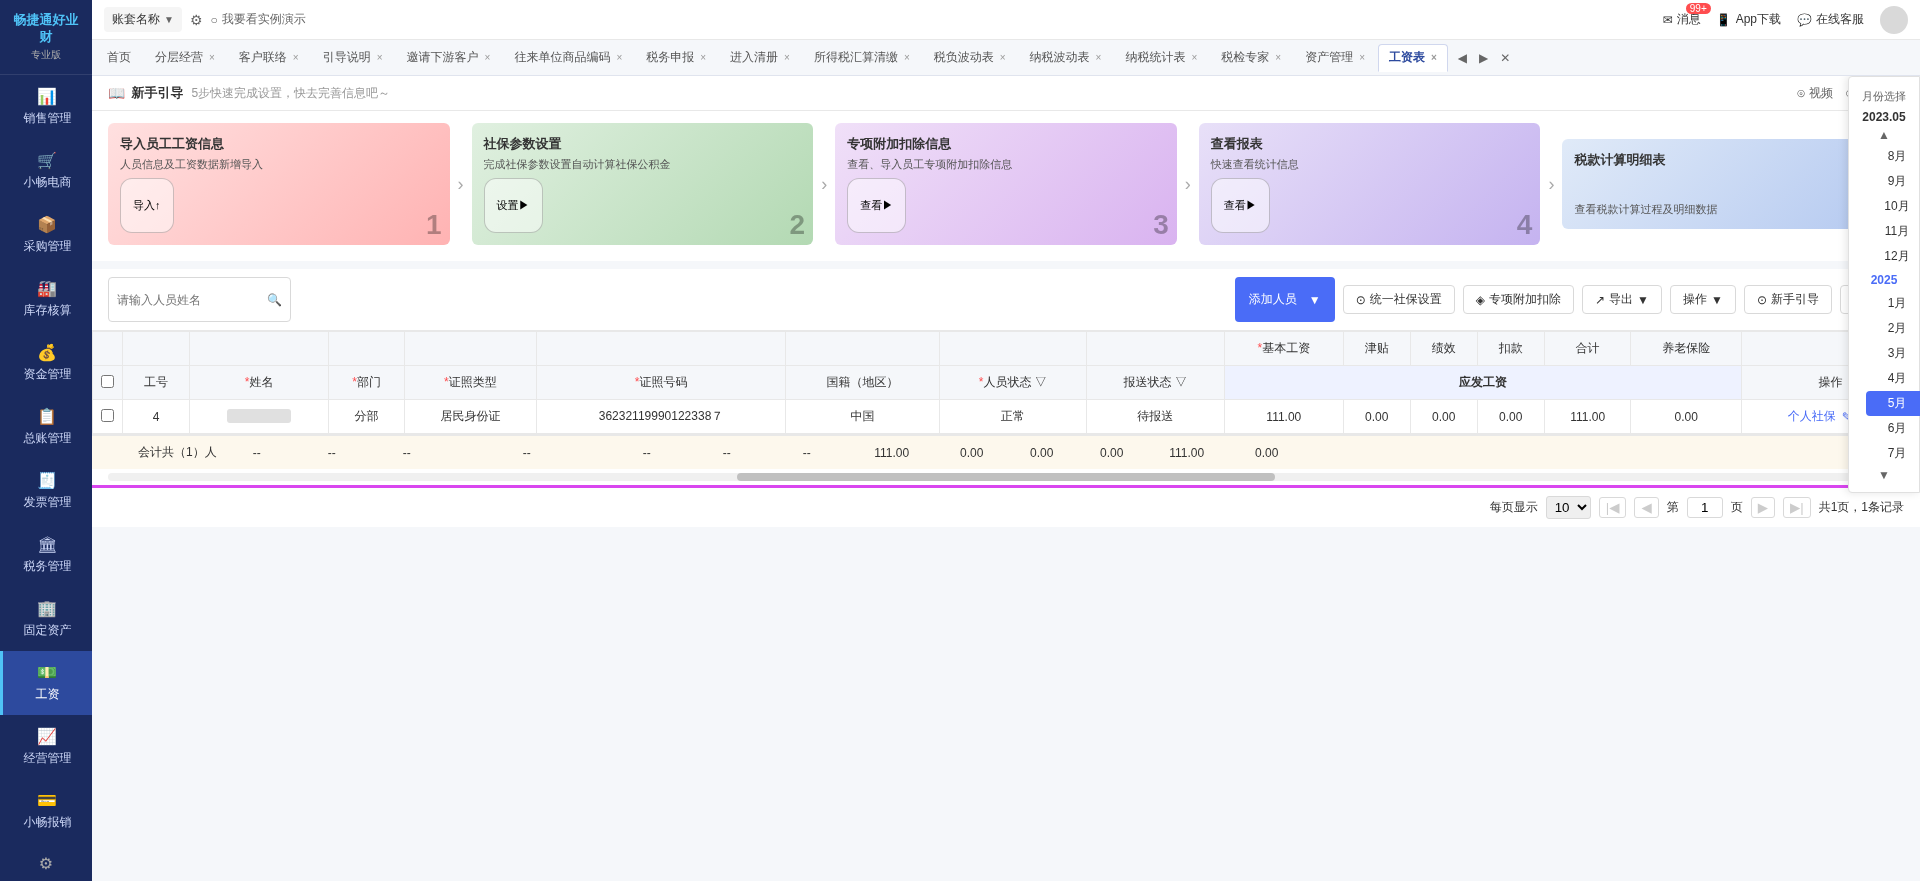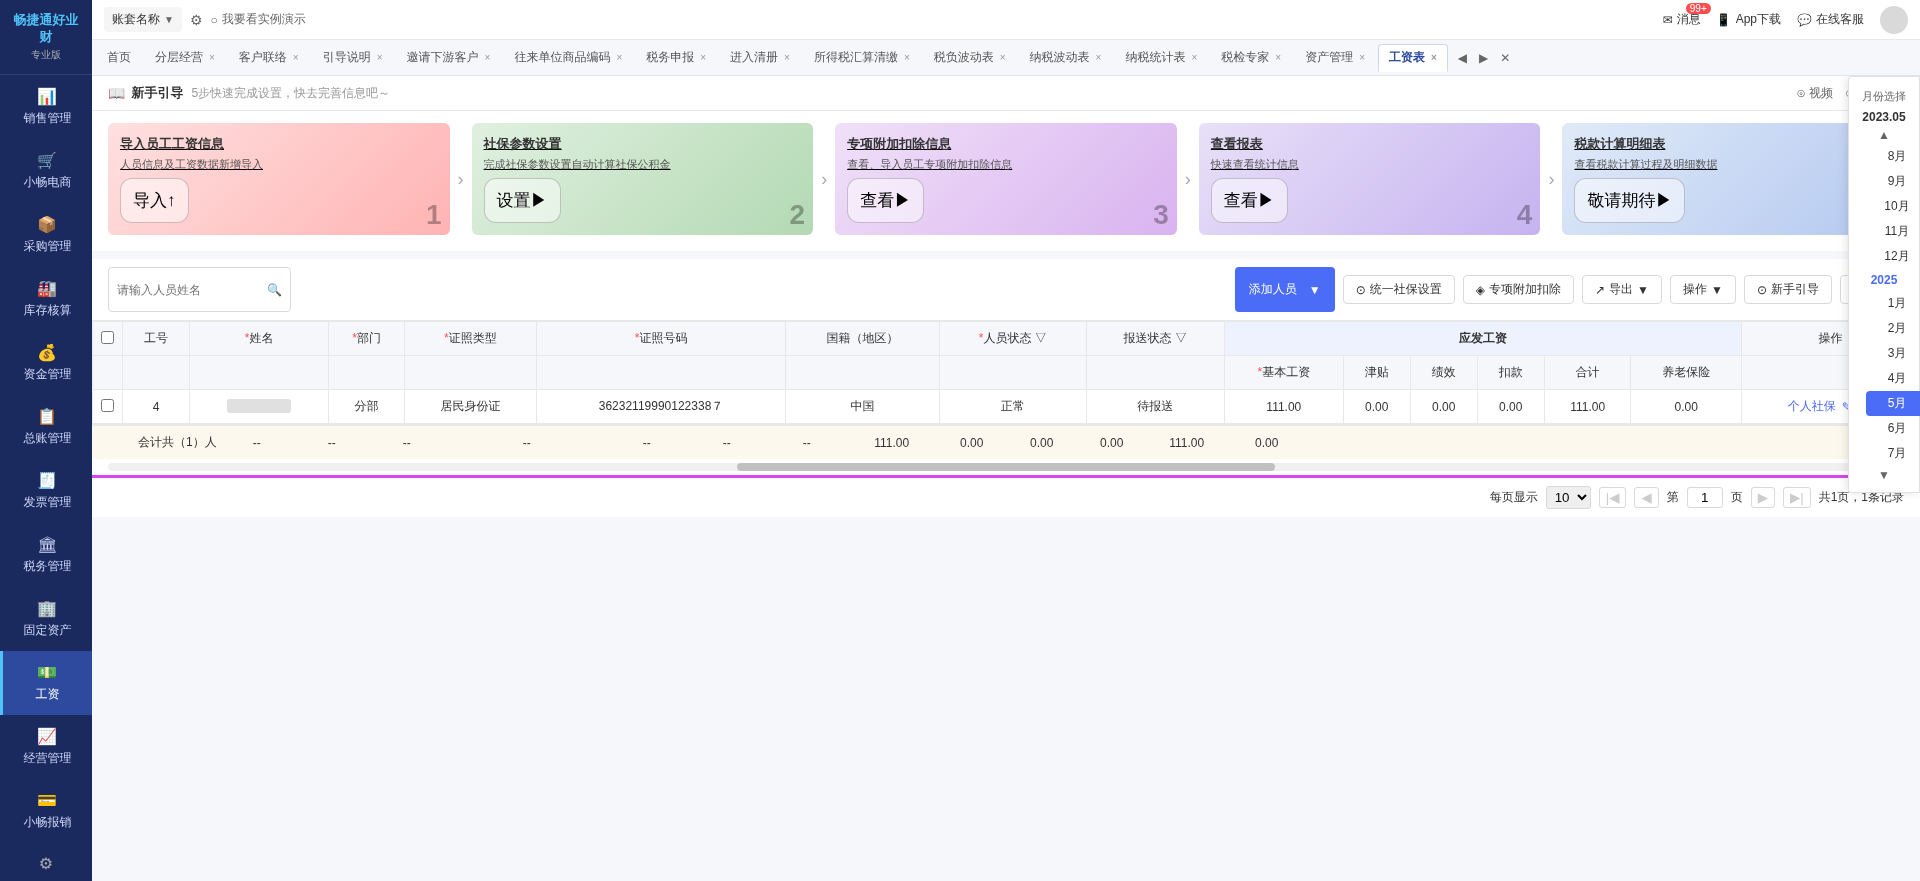--- a/index.html
+++ b/index.html
@@ -46,30 +46,30 @@
 
     
     .guide-banner { background: #fff; border-bottom: 1px solid #e8e8e8; padding: 8px 16px; display: flex; align-items: center; justify-content: space-between; }
     .guide-title { display: flex; align-items: center; gap: 8px; font-size: 13px; font-weight: bold; color: #333; }
     .guide-sub { font-size: 12px; color: #999; margin-left: 8px; }
     .guide-actions { display: flex; align-items: center; gap: 12px; font-size: 12px; color: #666; }
     .guide-link { color: #666; cursor: pointer; }
 
     
     .steps-container { background: #fff; padding: 12px 16px 16px; display: flex; align-items: center; gap: 8px; margin-bottom: 8px; }
-    .step-card { flex: 1; border-radius: 6px; padding: 12px; position: relative; min-height: 90px; display: flex; flex-direction: column; justify-content: space-between; text-decoration: underline; }
+    .step-card { flex: 1; border-radius: 6px; padding: 12px; position: relative; min-height: 90px; display: flex; flex-direction: column; justify-content: space-between; }
     .step-card-1 { background: linear-gradient(135deg, #ffe0e0, #ffb3b3); }
     .step-card-2 { background: linear-gradient(135deg, #e0f0e0, #b3d9b3); }
     .step-card-3 { background: linear-gradient(135deg, #f0e0f8, #d9b3f0); }
     .step-card-4 { background: linear-gradient(135deg, #e8e0f8, #c5b3f0); }
     .step-card-5 { background: linear-gradient(135deg, #e0eaf8, #b3c8f0); }
     .step-num { font-size: 28px; font-weight: bold; opacity: 0.3; position: absolute; bottom: 4px; right: 8px; }
     .step-title { font-size: 13px; font-weight: bold; color: #333; margin-bottom: 4px; }
     .step-desc { font-size: 11px; color: #555; line-height: 1.4; }
-    .step-btn { display: inline-block; border-radius: 12px; padding: 10px 12px; font-size: 17px; cursor: pointer; margin-top: 6px; border: 1px solid rgba(0,0,0,0.2); background: rgba(255,255,255,0.5); }
+    .step-btn { display: inline-block; border-radius: 12px; padding: 19px 12px; font-size: 11px; cursor: pointer; margin-top: 6px; border: 1px solid rgba(0,0,0,0.2); background: rgba(255,255,255,0.5); }
     .step-arrow { color: #aaa; font-size: 18px; flex-shrink: 0; }
 
     
     .toolbar { background: #fff; padding: 8px 16px; display: flex; gap: 8px; border-bottom: 1px solid #e8e8e8; }
     .search-input-wrap { display: flex; align-items: center; border: 1px solid #d9d9d9; border-radius: 4px; padding: 4px 8px; background: #fff; }
     .search-input { border: none; outline: none; font-size: 12px; width: 150px; }
     .search-icon { color: #999; }
     .toolbar-right { margin-left: auto; display: flex; align-items: center; gap: 8px; }
     .btn-primary { background: #4a6cf7; color: #fff; border: none; border-radius: 4px; padding: 14px 14px; font-size: 12px; cursor: pointer; display: flex; align-items: center; gap: 12px; }
     .btn-default { background: #fff; color: #333; border: 1px solid #d9d9d9; border-radius: 4px; padding: 5px 12px; font-size: 12px; cursor: pointer; display: flex; align-items: center; gap: 4px; }
@@ -316,21 +316,20 @@
         <div class="step-card step-card-4">
           <div class="step-title">查看报表</div>
           <div class="step-desc">快速查看统计信息</div>
           <div><span class="step-btn">查看▶</span></div>
           <div class="step-num">4</div>
         </div>
         <div class="step-arrow">›</div>
         <div class="step-card step-card-5">
           <div class="step-title">税款计算明细表</div>
           <div class="step-desc">查看税款计算过程及明细数据</div>
-          <div><span class="step-btn">敬请期待▶</span></div>
           <div class="step-num">5</div>
         </div>
       </div>
 
       <div class="toolbar">
         <div class="search-input-wrap">
           <input type="text" class="search-input" placeholder="请输入人员姓名" style="">
           <span class="search-icon">🔍</span>
         </div>
         <div class="toolbar-right">
@@ -362,50 +361,50 @@
           <button class="btn-default">
             <span>↺</span>
             <span>刷新</span>
           </button>
         </div>
       </div>
 
       <div class="table-wrap">
         <table>
           <thead>
+            <tr>
+              <th></th>
+              <th></th>
+              <th></th>
+              <th></th>
+              <th></th>
+              <th></th>
+              <th></th>
+              <th></th>
+              <th></th>
+              <th><span class="required">*</span>基本工资</th>
+              <th>津贴</th>
+              <th>绩效</th>
+              <th>扣款</th>
+              <th>合计</th>
+              <th>养老保险</th>
+              <th></th>
+            </tr>
             <tr>
               <th class="checkbox-cell"><input type="checkbox" style=""></th>
               <th>工号</th>
               <th><span class="required">*</span>姓名</th>
               <th><span class="required">*</span>部门</th>
               <th><span class="required">*</span>证照类型</th>
               <th><span class="required">*</span>证照号码</th>
               <th>国籍（地区）</th>
               <th><span class="required">*</span>人员状态 <span>▽</span></th>
               <th>报送状态 <span>▽</span></th>
               <th colspan="6" class="th-group">应发工资</th>
               <th>操作</th>
-            </tr>
-            <tr>
-              <th></th>
-              <th></th>
-              <th></th>
-              <th></th>
-              <th></th>
-              <th></th>
-              <th></th>
-              <th></th>
-              <th></th>
-              <th><span class="required">*</span>基本工资</th>
-              <th>津贴</th>
-              <th>绩效</th>
-              <th>扣款</th>
-              <th>合计</th>
-              <th>养老保险</th>
-              <th></th>
             </tr>
           </thead>
           <tbody>
             <tr>
               <td class="checkbox-cell"><input type="checkbox" style=""></td>
               <td>4</td>
               <td><span class="blurred">姓名</span></td>
               <td>分部</td>
               <td>居民身份证</td>
               <td>36232119990122338７</td>

